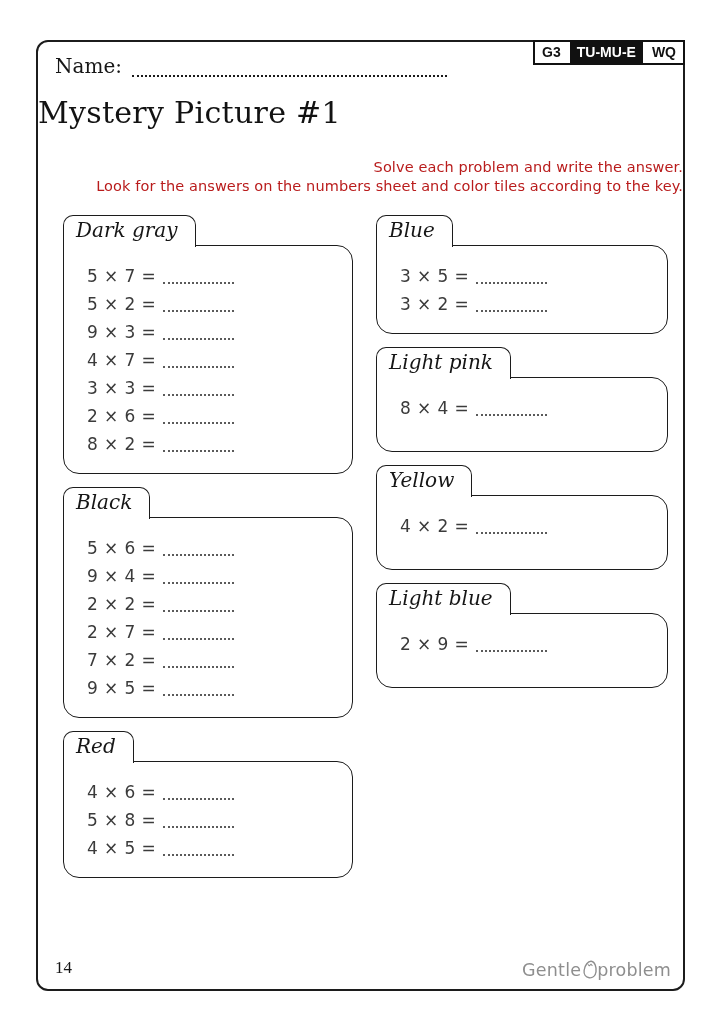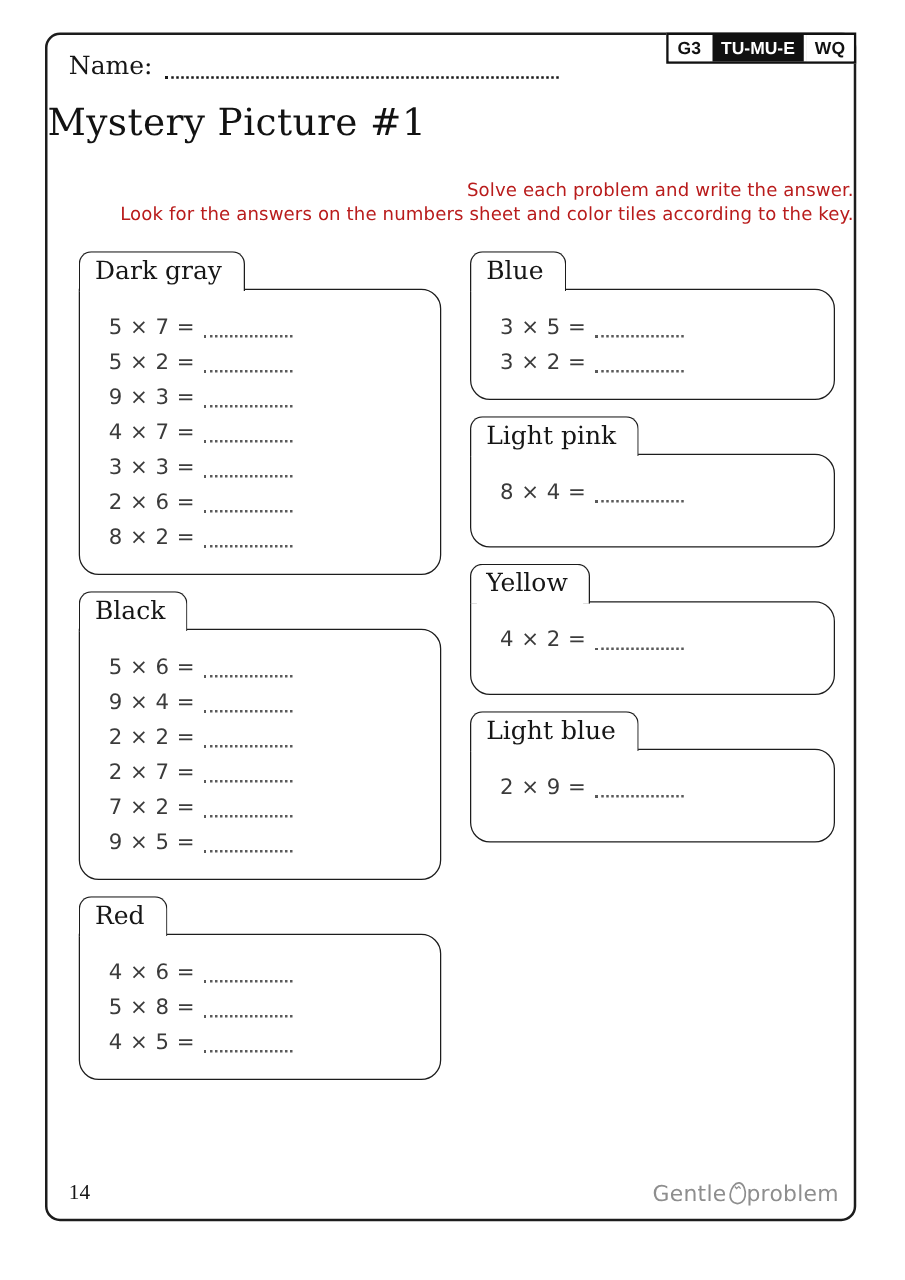--- a/index.html
+++ b/index.html
@@ -5,21 +5,21 @@
   html, body { margin: 0; padding: 0; background: #ffffff; }
   .page {
     position: relative;
     width: 724px; height: 1024px;
     background: #ffffff;
     font-family: "DejaVu Sans", "Liberation Sans", sans-serif;
     overflow: hidden;
   }
   .frame {
     position: absolute;
-    left: 36px; top: 26px;
+    left: 36px; top: 40px;
     width: 649px; height: 951px;
     border: 2px solid #1c1c1c;
     border-radius: 12px;
     background: #ffffff;
     box-sizing: border-box;
   }
   
   .name-row {
     position: absolute; left: 17px; top: 12px;
     display: flex; align-items: flex-end;
@@ -62,21 +62,21 @@
   .group { margin-bottom: 13px; }
   .tab {
     position: relative; z-index: 2;
     display: inline-block;
     margin-bottom: -2px;
     padding: 1px 17px 4px 12px;
     background: #ffffff;
     border: 1.5px solid #1c1c1c; border-bottom: none;
     border-radius: 10px 10px 0 0;
     font-family: "DejaVu Serif", "Liberation Serif", serif;
-    font-size: 20px; color: #161616; line-height: 26px;
+    font-size: 20px; color: #161616; line-height: 26px; font-style: italic;
   }
   .box {
     position: relative; z-index: 1;
     border: 1.5px solid #1c1c1c;
     border-radius: 0 16px 16px 16px;
     background: #ffffff;
     box-sizing: border-box;
     min-height: 75px;
     padding: 16px 18px 15px 23px;
     display: flex; flex-direction: column; justify-content: space-between;

